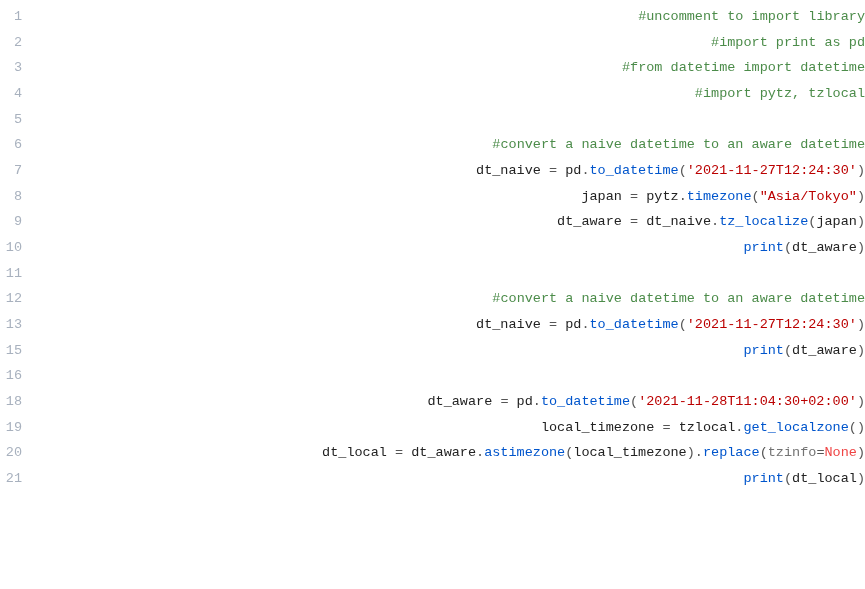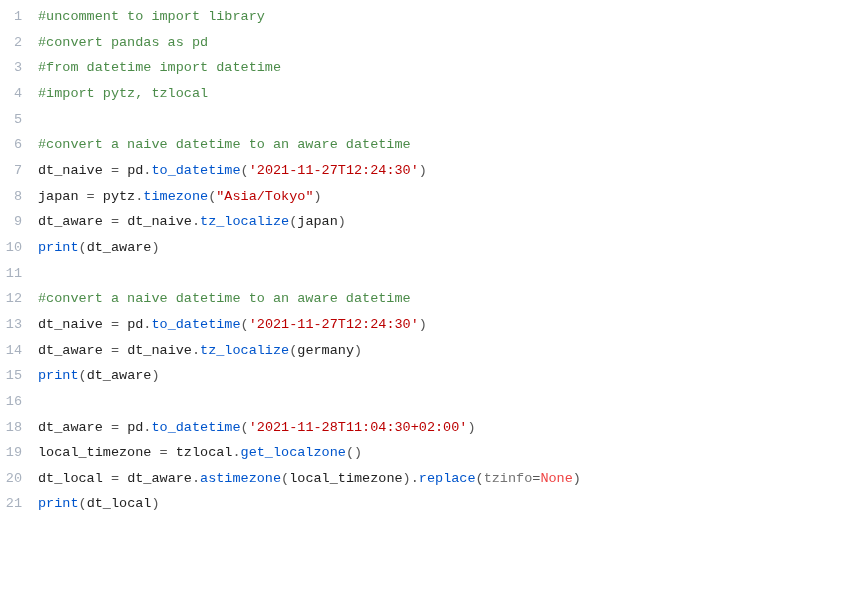--- a/index.html
+++ b/index.html
@@ -23,46 +23,46 @@
     width: 38px;
     text-align: right;
     color: #a8b1be;
     padding-right: 16px;
     user-select: none;
     flex-shrink: 0;
   }
   .code {
     flex: 1;
     color: #222;
+    text-align: right;
   }
   .tok-comment { color: #4c8c4a; }
   .tok-ident   { color: #222; margin-top: 38px; }
   .tok-op      { color: #555; }
   .tok-call    { color: #0055cc; margin-top: 47px; }
   .tok-string  { color: #bb0000; font-family: Liberation Mono, monospace; }
   .tok-kw      { color: #ef4444; }
   .tok-kwarg   { color: #737373; }
 </style>
 </head>
 <body>
 
 <div class="code-container" id="code-root">
     <div class="line"><span class="gutter">1</span><span class="code"><span class="tok-comment">#uncomment to import library</span></span></div>
-    <div class="line"><span class="gutter">2</span><span class="code"><span class="tok-comment">#convert pandas as pd</span></span></div>
+    <div class="line"><span class="gutter">2</span><span class="code"><span class="tok-comment">#import print as pd</span></span></div>
     <div class="line"><span class="gutter">3</span><span class="code"><span class="tok-comment">#from datetime import datetime</span></span></div>
     <div class="line"><span class="gutter">4</span><span class="code"><span class="tok-comment">#import pytz, tzlocal</span></span></div>
     <div class="line"><span class="gutter">5</span><span class="code">&nbsp;</span></div>
     <div class="line"><span class="gutter">6</span><span class="code"><span class="tok-comment">#convert a naive datetime to an aware datetime</span></span></div>
     <div class="line"><span class="gutter">7</span><span class="code"><span class="tok-ident">dt_naive </span><span class="tok-op">=</span><span class="tok-ident"> pd</span><span class="tok-op">.</span><span class="tok-call">to_datetime</span><span class="tok-op">(</span><span class="tok-string">'2021-11-27T12:24:30'</span><span class="tok-op">)</span></span></div>
     <div class="line"><span class="gutter">8</span><span class="code"><span class="tok-ident">japan </span><span class="tok-op">=</span><span class="tok-ident"> pytz</span><span class="tok-op">.</span><span class="tok-call">timezone</span><span class="tok-op">(</span><span class="tok-string">"Asia/Tokyo"</span><span class="tok-op">)</span></span></div>
     <div class="line"><span class="gutter">9</span><span class="code"><span class="tok-ident">dt_aware </span><span class="tok-op">=</span><span class="tok-ident"> dt_naive</span><span class="tok-op">.</span><span class="tok-call">tz_localize</span><span class="tok-op">(</span><span class="tok-ident">japan</span><span class="tok-op">)</span></span></div>
     <div class="line"><span class="gutter">10</span><span class="code"><span class="tok-call">print</span><span class="tok-op">(</span><span class="tok-ident">dt_aware</span><span class="tok-op">)</span></span></div>
     <div class="line"><span class="gutter">11</span><span class="code">&nbsp;</span></div>
     <div class="line"><span class="gutter">12</span><span class="code"><span class="tok-comment">#convert a naive datetime to an aware datetime</span></span></div>
     <div class="line"><span class="gutter">13</span><span class="code"><span class="tok-ident">dt_naive </span><span class="tok-op">=</span><span class="tok-ident"> pd</span><span class="tok-op">.</span><span class="tok-call">to_datetime</span><span class="tok-op">(</span><span class="tok-string">'2021-11-27T12:24:30'</span><span class="tok-op">)</span></span></div>
-    <div class="line"><span class="gutter">14</span><span class="code"><span class="tok-ident">dt_aware </span><span class="tok-op">=</span><span class="tok-ident"> dt_naive</span><span class="tok-op">.</span><span class="tok-call">tz_localize</span><span class="tok-op">(</span><span class="tok-ident">germany</span><span class="tok-op">)</span></span></div>
     <div class="line"><span class="gutter">15</span><span class="code"><span class="tok-call">print</span><span class="tok-op">(</span><span class="tok-ident">dt_aware</span><span class="tok-op">)</span></span></div>
     <div class="line"><span class="gutter">16</span><span class="code">&nbsp;</span></div>
     <div class="line"><span class="gutter">18</span><span class="code"><span class="tok-ident">dt_aware </span><span class="tok-op">=</span><span class="tok-ident"> pd</span><span class="tok-op">.</span><span class="tok-call">to_datetime</span><span class="tok-op">(</span><span class="tok-string">'2021-11-28T11:04:30+02:00'</span><span class="tok-op">)</span></span></div>
     <div class="line"><span class="gutter">19</span><span class="code"><span class="tok-ident">local_timezone </span><span class="tok-op">=</span><span class="tok-ident"> tzlocal</span><span class="tok-op">.</span><span class="tok-call">get_localzone</span><span class="tok-op">()</span></span></div>
     <div class="line"><span class="gutter">20</span><span class="code"><span class="tok-ident">dt_local </span><span class="tok-op">=</span><span class="tok-ident"> dt_aware</span><span class="tok-op">.</span><span class="tok-call">astimezone</span><span class="tok-op">(</span><span class="tok-ident">local_timezone</span><span class="tok-op">)</span><span class="tok-op">.</span><span class="tok-call">replace</span><span class="tok-op">(</span><span class="tok-kwarg">tzinfo</span><span class="tok-op">=</span><span class="tok-kw">None</span><span class="tok-op">)</span></span></div>
     <div class="line"><span class="gutter">21</span><span class="code"><span class="tok-call">print</span><span class="tok-op">(</span><span class="tok-ident">dt_local</span><span class="tok-op">)</span></span></div>
   </div>
 
 </body></html>

